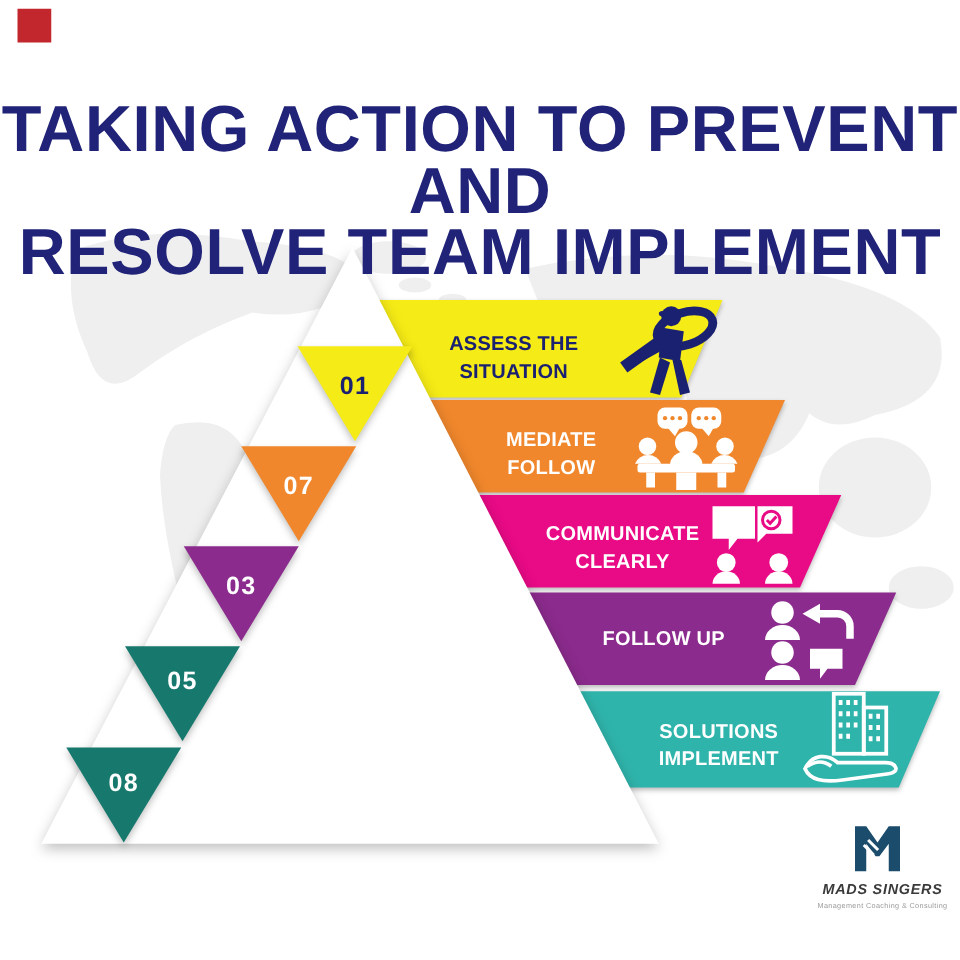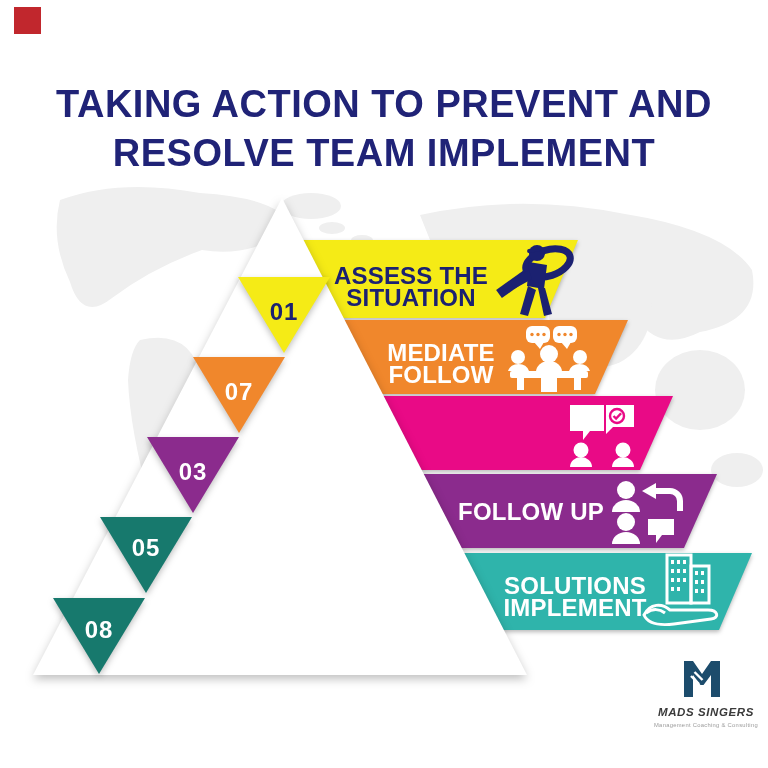--- a/index.html
+++ b/index.html
@@ -4,30 +4,30 @@
 <style>
   html,body{margin:0;padding:0;background:#ffffff;}
   #canvas{
     position:relative;width:768px;height:768px;overflow:hidden;background:#ffffff;
     font-family:"Liberation Sans","DejaVu Sans",sans-serif;
   }
   #scene{position:absolute;left:0;top:0;}
   .corner-square{position:absolute;left:14px;top:7px;width:27px;height:27px;background:#C1272D;}
   .title{
     position:absolute;left:0;top:80px;width:768px;text-align:center;
-    color:#202377;font-weight:bold;font-size:38px;line-height:49px;letter-spacing:.5px;
+    color:#202377;font-weight:bold;font-size:52px;line-height:49px;letter-spacing:.5px;
   }
   .step-label{
     position:absolute;width:220px;text-align:center;color:#ffffff;
-    font-weight:bold;font-size:24px;line-height:22px;letter-spacing:.2px;
+    font-weight:bold;font-size:16px;line-height:22px;letter-spacing:.2px;
   }
   .step-label.navy{color:#1B2171;}
   .step-number{
     position:absolute;width:92px;text-align:center;color:#ffffff;
-    font-weight:bold;font-size:24px;letter-spacing:1px;
+    font-weight:bold;font-size:20px;letter-spacing:1px;
   }
   .step-number.navy{color:#1B2171;}
   .ribbon{filter:drop-shadow(0 2px 2px rgba(0,0,0,.28));}
   .pyramid{filter:drop-shadow(0 4px 5px rgba(0,0,0,.25));}
   .tri{filter:drop-shadow(0 3px 3px rgba(0,0,0,.25));}
   .logo-name{
     position:absolute;left:626px;top:706px;width:160px;text-align:center;
     color:#3a3a3a;font-weight:bold;font-style:italic;font-size:11.5px;letter-spacing:.6px;
   }
   .logo-tagline{
@@ -167,20 +167,24 @@
   </div>
 
   <div class="step-label navy" style="left:301px;top:265px;">
     <div>ASSESS THE</div>
     <div>SITUATION</div>
   </div>
   <div class="step-label" style="left:331px;top:342px;">
     <div>MEDIATE</div>
     <div>FOLLOW</div>
   </div>
+  <div class="step-label" style="left:388px;top:417px;">
+    <div>COMMUNICATE</div>
+    <div>CLEARLY</div>
+  </div>
   <div class="step-label" style="left:421px;top:501px;">
     <div>FOLLOW UP</div>
     <div></div>
   </div>
   <div class="step-label" style="left:465px;top:575px;">
     <div>SOLUTIONS</div>
     <div>IMPLEMENT</div>
   </div>
 
   <div class="step-number navy" style="left:238px;top:298px;">01</div>

